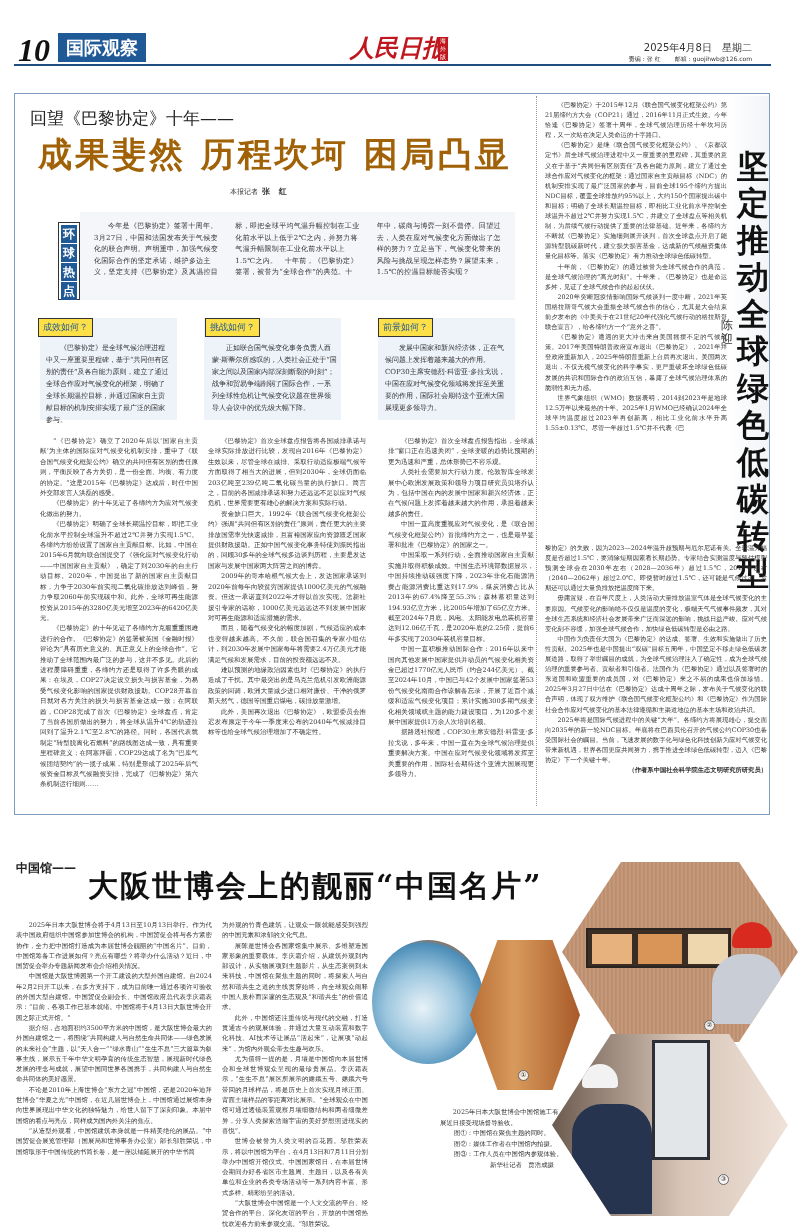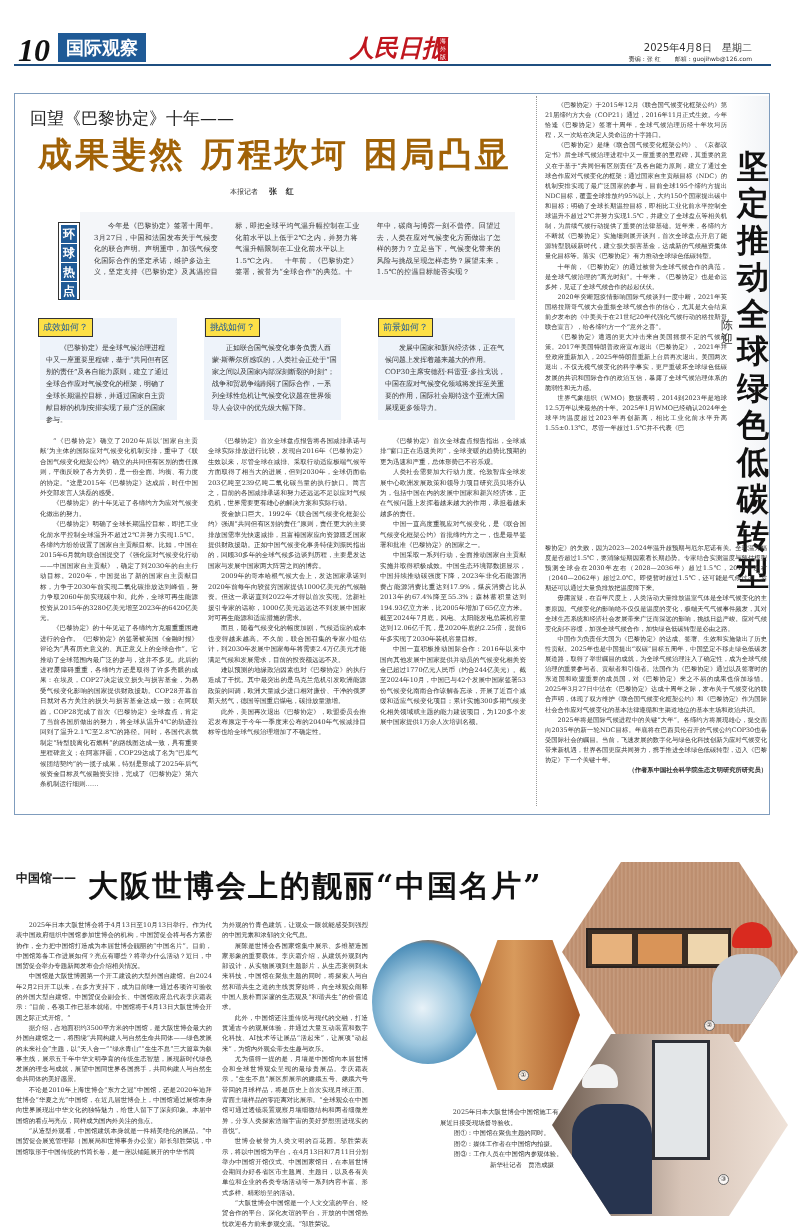--- a/index.html
+++ b/index.html
@@ -14,21 +14,21 @@
   .dateline { position: absolute; right: 48px; top: 41px; font-size: 10px; font-family: "DejaVu Sans", sans-serif; color: #333; text-align: right; }
   .editor-line { position: absolute; right: 48px; top: 55px; font-size: 6px; font-family: "DejaVu Sans", sans-serif; color: #333; }
   .mast-rule { position: absolute; left: 14px; top: 64px; width: 372px; height: 2px; background: #1f4f80; }
   .mast-rule2 { position: absolute; left: 386px; top: 64px; width: 385px; height: 2px; background: #1f4f80; }
 
   
   .main-box { position: absolute; left: 14px; top: 93px; width: 756px; height: 722px; border: 1px solid #7f9cbd; }
   .kicker { position: absolute; left: 30px; top: 107px; font-family: "DejaVu Sans", sans-serif; font-size: 17px; color: #222; }
   .headline { position: absolute; left: 38px; top: 132px; font-family: "DejaVu Serif", serif; font-weight: bold; font-size: 34px; color: #a16207; letter-spacing: 3px; }
   .byline { position: absolute; left: 230px; top: 186px; font-size: 7px; font-family: "DejaVu Sans", sans-serif; color: #333; }
-  .byline b { font-size: 8px; margin-left: 11px; letter-spacing: 3px; }
+  .byline b { font-size: 8px; margin-left: 4px; letter-spacing: 3px; }
 
   .hot-tag { position: absolute; left: 58px; top: 222px; width: 22px; height: 78px; border: 1px solid #333; background: #fff; padding: 2px; }
   .hot-tag span { display: block; background: #1f5a96; color: #fff; font-family: "DejaVu Sans", sans-serif; font-weight: bold; font-size: 12px; line-height: 18px; text-align: center; margin-bottom: 1px; }
   .intro-box { position: absolute; left: 80px; top: 212px; width: 435px; height: 88px; background: #f4f6f9; }
   .intro-cols { position: absolute; left: 94px; top: 221px; width: 410px; display: grid; grid-template-columns: 1fr 1fr 1fr; gap: 14px; font-size: 7px; line-height: 11.5px; color: #333; letter-spacing: 0.3px; }
 
   .qa-box { position: absolute; top: 318px; width: 137px; height: 102px; background: #eef3fa; }
   .qa-label { position: absolute; top: 318px; border: 1px solid #333; background: #fde047; font-family: "DejaVu Sans", sans-serif; font-size: 9px; padding: 2px 4px; color: #1d5797; }
   .qa-text { position: absolute; top: 342px; width: 125px; font-size: 7px; line-height: 12px; color: #333; text-indent: 2em; }
 
@@ -38,21 +38,21 @@
   .dotted-rule { position: absolute; left: 536px; top: 96px; width: 0; height: 710px; border-left: 1px dotted #999; }
   .right-col { position: absolute; left: 545px; top: 100px; width: 182px; font-size: 6.3px; line-height: 10.1px; color: #333; text-align: justify; }
   .right-col p { text-indent: 2em; }
   .right-wide { position: absolute; left: 545px; top: 543px; width: 222px; font-size: 6.3px; line-height: 10.1px; color: #333; text-align: justify; }
   .right-wide p { text-indent: 2em; }
   .vert-title { position: absolute; left: 735px; top: 148px; width: 36px; font-family: "DejaVu Serif", serif; font-weight: bold; font-size: 32px; line-height: 37px; color: #111; text-align: center; }
   .vert-author { position: absolute; left: 721px; top: 318px; width: 12px; font-size: 12px; line-height: 14px; color: #333; text-align: center; }
   .vert-shade { position: absolute; left: 727px; top: 96px; width: 42px; height: 440px; background: linear-gradient(to right, #fff, #f2f4f7); }
 
   
-  .sect2-kicker { position: absolute; left: 16px; top: 860px; font-family: "DejaVu Sans", sans-serif; font-weight: bold; font-size: 12px; color: #222; margin-top: 10px; }
+  .sect2-kicker { position: absolute; left: 16px; top: 860px; font-family: "DejaVu Sans", sans-serif; font-weight: bold; font-size: 12px; color: #222; }
   .sect2-headline { position: absolute; left: 88px; top: 866px; font-family: "DejaVu Serif", serif; font-weight: bold; font-size: 30px; color: #111; letter-spacing: 2px; }
   .sect2-col { position: absolute; font-size: 6.4px; line-height: 10.3px; color: #333; text-align: justify; }
   .sect2-col p { text-indent: 2em; }
   .credit { text-align: right; font-weight: bold; }
 
   .photo { position: absolute; overflow: hidden; }
   .hex { clip-path: polygon(25% 0, 75% 0, 100% 50%, 75% 100%, 25% 100%, 0 50%); }
   .photo-num { position: absolute; width: 11px; height: 11px; border-radius: 50%; background: rgba(255,255,255,0.85); border: 1px solid #666; font-size: 7px; line-height: 9px; text-align: center; color: #333; font-family: "DejaVu Sans", sans-serif; }
   .caption { position: absolute; left: 440px; top: 1107px; width: 140px; font-size: 6.4px; line-height: 10.5px; color: #333; }
   .caption .cap-line { white-space: nowrap; }
@@ -113,26 +113,27 @@
   <p>《巴黎协定》的十年见证了各缔约方克服重重困难进行的合作。《巴黎协定》的签署被英国《金融时报》评论为“具有历史意义的、真正意义上的全球合作”。它推动了全球范围内最广泛的参与，这并不多见。此后的进程屡障碍重重，各缔约方还是取得了许多亮眼的成果：在埃及，COP27决定设立损失与损害基金，为易受气候变化影响的国家提供财政援助。COP28开幕首日就对各方关注的损失与损害基金达成一致；在阿联酋，COP28完成了首次《巴黎协定》全球盘点，肯定了当前各国所做出的努力，将全球从温升4℃的轨迹拉回到了温升2.1℃至2.8℃的路径。同时，各国代表就制定“转型脱离化石燃料”的路线图达成一致，具有重要里程碑意义；在阿塞拜疆，COP29达成了名为“巴库气候团结契约”的一揽子成果，特别是形成了2025年后气候资金目标及气候融资安排，完成了《巴黎协定》第六条机制运行细则……</p>
 </div>
 <div class="col" style="left:208px; top:436px; width:158px">
   <p>《巴黎协定》首次全球盘点报告将各国减排承诺与全球实际排放进行比较，发现自2016年《巴黎协定》生效以来，尽管全球在减排、采取行动适应极端气候等方面取得了相当大的进展，但到2030年，全球仍面临203亿吨至239亿吨二氧化碳当量的执行缺口。简言之，目前的各国减排承诺和努力还远远不足以应对气候危机，世界需要更有雄心的解决方案和实际行动。</p>
   <p>资金缺口巨大。1992年《联合国气候变化框架公约》强调“共同但有区别的责任”原则，责任更大的主要排放国需率先快速减排，且富裕国家应向资源匮乏国家提供财政援助。正如中国气候变化事务特使刘振民指出的，回顾30多年的全球气候多边谈判历程，主要是发达国家与发展中国家两大阵营之间的博弈。</p>
   <p>2009年的哥本哈根气候大会上，发达国家承诺到2020年前每年向较贫穷国家提供1000亿美元的气候融资。但这一承诺直到2022年才得以首次实现。法新社援引专家的话称，1000亿美元远远达不到发展中国家对可再生能源和适应措施的需求。</p>
   <p>而且，随着气候变化的幅度加剧，气候适应的成本也变得越来越高。不久前，联合国召集的专家小组估计，到2030年发展中国家每年将需要2.4万亿美元才能满足气候和发展需求，目前的投资额远远不及。</p>
   <p>难以预测的地缘政治因素也对《巴黎协定》的执行造成了干扰。其中最突出的是乌克兰危机引发欧洲能源政策的回调，欧洲大量减少进口相对廉价、干净的俄罗斯天然气，德国等国重启煤电，碳排放量激增。</p>
   <p>此外，美国再次退出《巴黎协定》，欧盟委员会推迟发布原定于今年一季度末公布的2040年气候减排目标等也给全球气候治理增加了不确定性。</p>
 </div>
-<div class="col" style="left:380px; top:436px; width:146px">
+<div class="col" style="left:388px; top:436px; width:146px">
   <p>《巴黎协定》首次全球盘点报告指出，全球减排“窗口正在迅速关闭”，全球变暖的趋势比预期的更为迅速和严重，总体形势已不容乐观。</p>
   <p>人类社会需要加大行动力度。伦敦智库全球发展中心欧洲发展政策和领导力项目研究员贝塔乔认为，包括中国在内的发展中国家和新兴经济体，正在气候问题上发挥着越来越大的作用，承担着越来越多的责任。</p>
   <p>中国一直高度重视应对气候变化，是《联合国气候变化框架公约》首批缔约方之一，也是最早签署和批准《巴黎协定》的国家之一。</p>
   <p>中国采取一系列行动，全面推动国家自主贡献实施并取得积极成效。中国生态环境部数据显示，中国持续推动碳强度下降，2023年非化石能源消费占能源消费比重达到17.9%，煤炭消费占比从2013年的67.4%降至55.3%；森林蓄积量达到194.93亿立方米，比2005年增加了65亿立方米。截至2024年7月底，风电、太阳能发电总装机容量达到12.06亿千瓦，是2020年底的2.25倍，提前6年多实现了2030年装机容量目标。</p>
   <p>中国一直积极推动国际合作：2016年以来中国向其他发展中国家提供并动员的气候变化相关资金已超过1770亿元人民币（约合244亿美元）。截至2024年10月，中国已与42个发展中国家签署53份气候变化南南合作谅解备忘录，开展了近百个减缓和适应气候变化项目；累计实施300多期气候变化相关领域或主题的能力建设项目，为120多个发展中国家提供1万余人次培训名额。</p>
+  <p>据路透社报道，COP30主席安德烈·科雷亚·多拉戈说，多年来，中国一直在为全球气候治理提供重要解决方案。中国在应对气候变化领域将发挥至关重要的作用，国际社会期待这个亚洲大国展现更多领导力。</p>
 </div>
 
 <div class="dotted-rule"></div>
 <div class="vert-shade"></div>
 <div class="right-col">
   <p>《巴黎协定》于2015年12月《联合国气候变化框架公约》第21届缔约方大会（COP21）通过，2016年11月正式生效。今年恰逢《巴黎协定》签署十周年，全球气候治理历经十年坎坷历程，又一次站在决定人类命运的十字路口。</p>
   <p>《巴黎协定》是继《联合国气候变化框架公约》、《京都议定书》后全球气候治理进程中又一座重要的里程碑，其重要的意义在于基于“共同但有区别责任”及各自能力原则，建立了通过全球合作应对气候变化的框架；通过国家自主贡献目标（NDC）的机制安排实现了最广泛国家的参与，目前全球195个缔约方提出NDC目标，覆盖全球排放约95%以上，大约150个国家提出碳中和目标；明确了全球长期温控目标，即相比工业化前水平控制全球温升不超过2℃并努力实现1.5℃，并建立了全球盘点等相关机制，为后续气候行动提供了重要的法律基础。近年来，各缔约方不断就《巴黎协定》实施细则展开谈判，首次全球盘点开启了能源转型脱碳新时代，建立损失损害基金，达成新的气候融资集体量化目标等。落实《巴黎协定》有力推动全球绿色低碳转型。</p>
   <p>十年前，《巴黎协定》的通过被誉为全球气候合作的典范，是全球气候治理的“高光时刻”。十年来，《巴黎协定》也是命运多舛，见证了全球气候合作的起起伏伏。</p>
   <p>2020年突断冠疫情影响国际气候谈判一度中断，2021年英国格拉斯哥气候大会重振全球气候合作的信心，尤其是大会结束前夕发布的《中美关于在21世纪20年代强化气候行动的格拉斯哥联合宣言》，给各缔约方一个“意外之喜”。</p>
   <p>《巴黎协定》遭遇的更大冲击来自美国摇摆不定的气候政策。2017年美国特朗普政府宣布退出《巴黎协定》，2021年拜登政府重新加入，2025年特朗普重新上台后再次退出。美国两次退出，不仅无视气候变化的科学事实，更严重破坏全球绿色低碳发展的共识和国际合作的政治互信，暴露了全球气候治理体系的脆弱性和无力感。</p>

